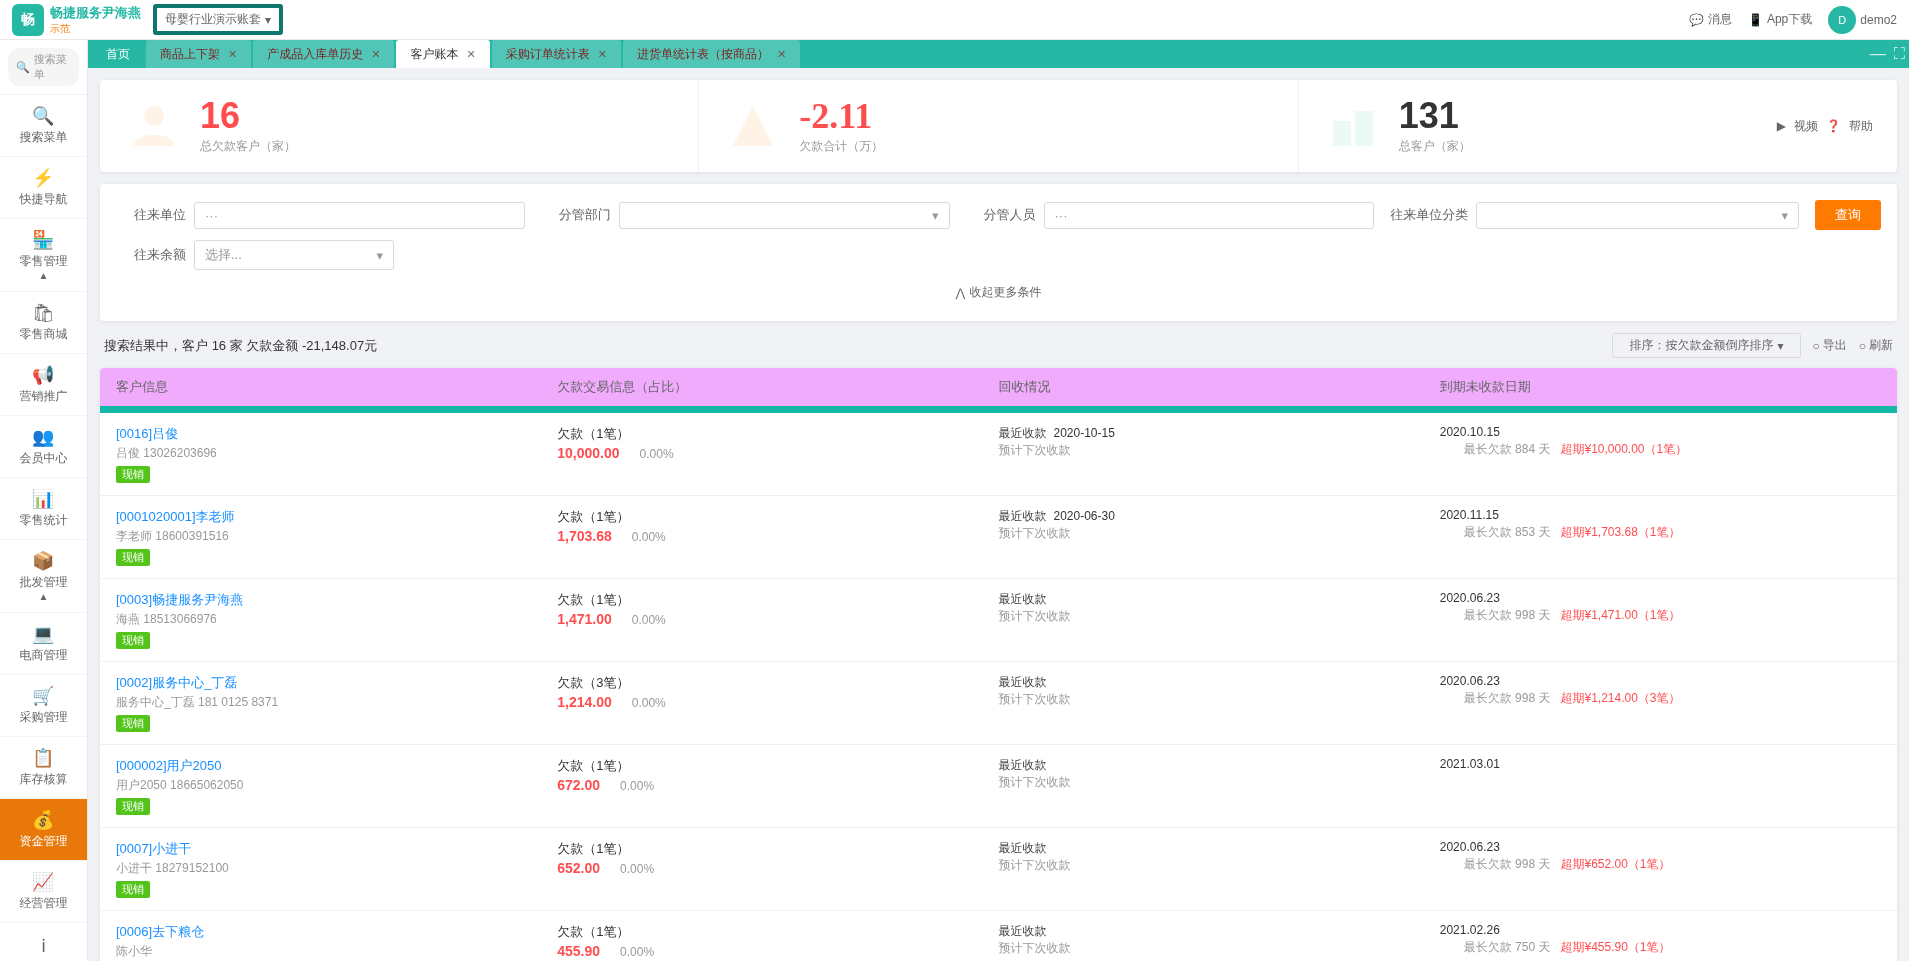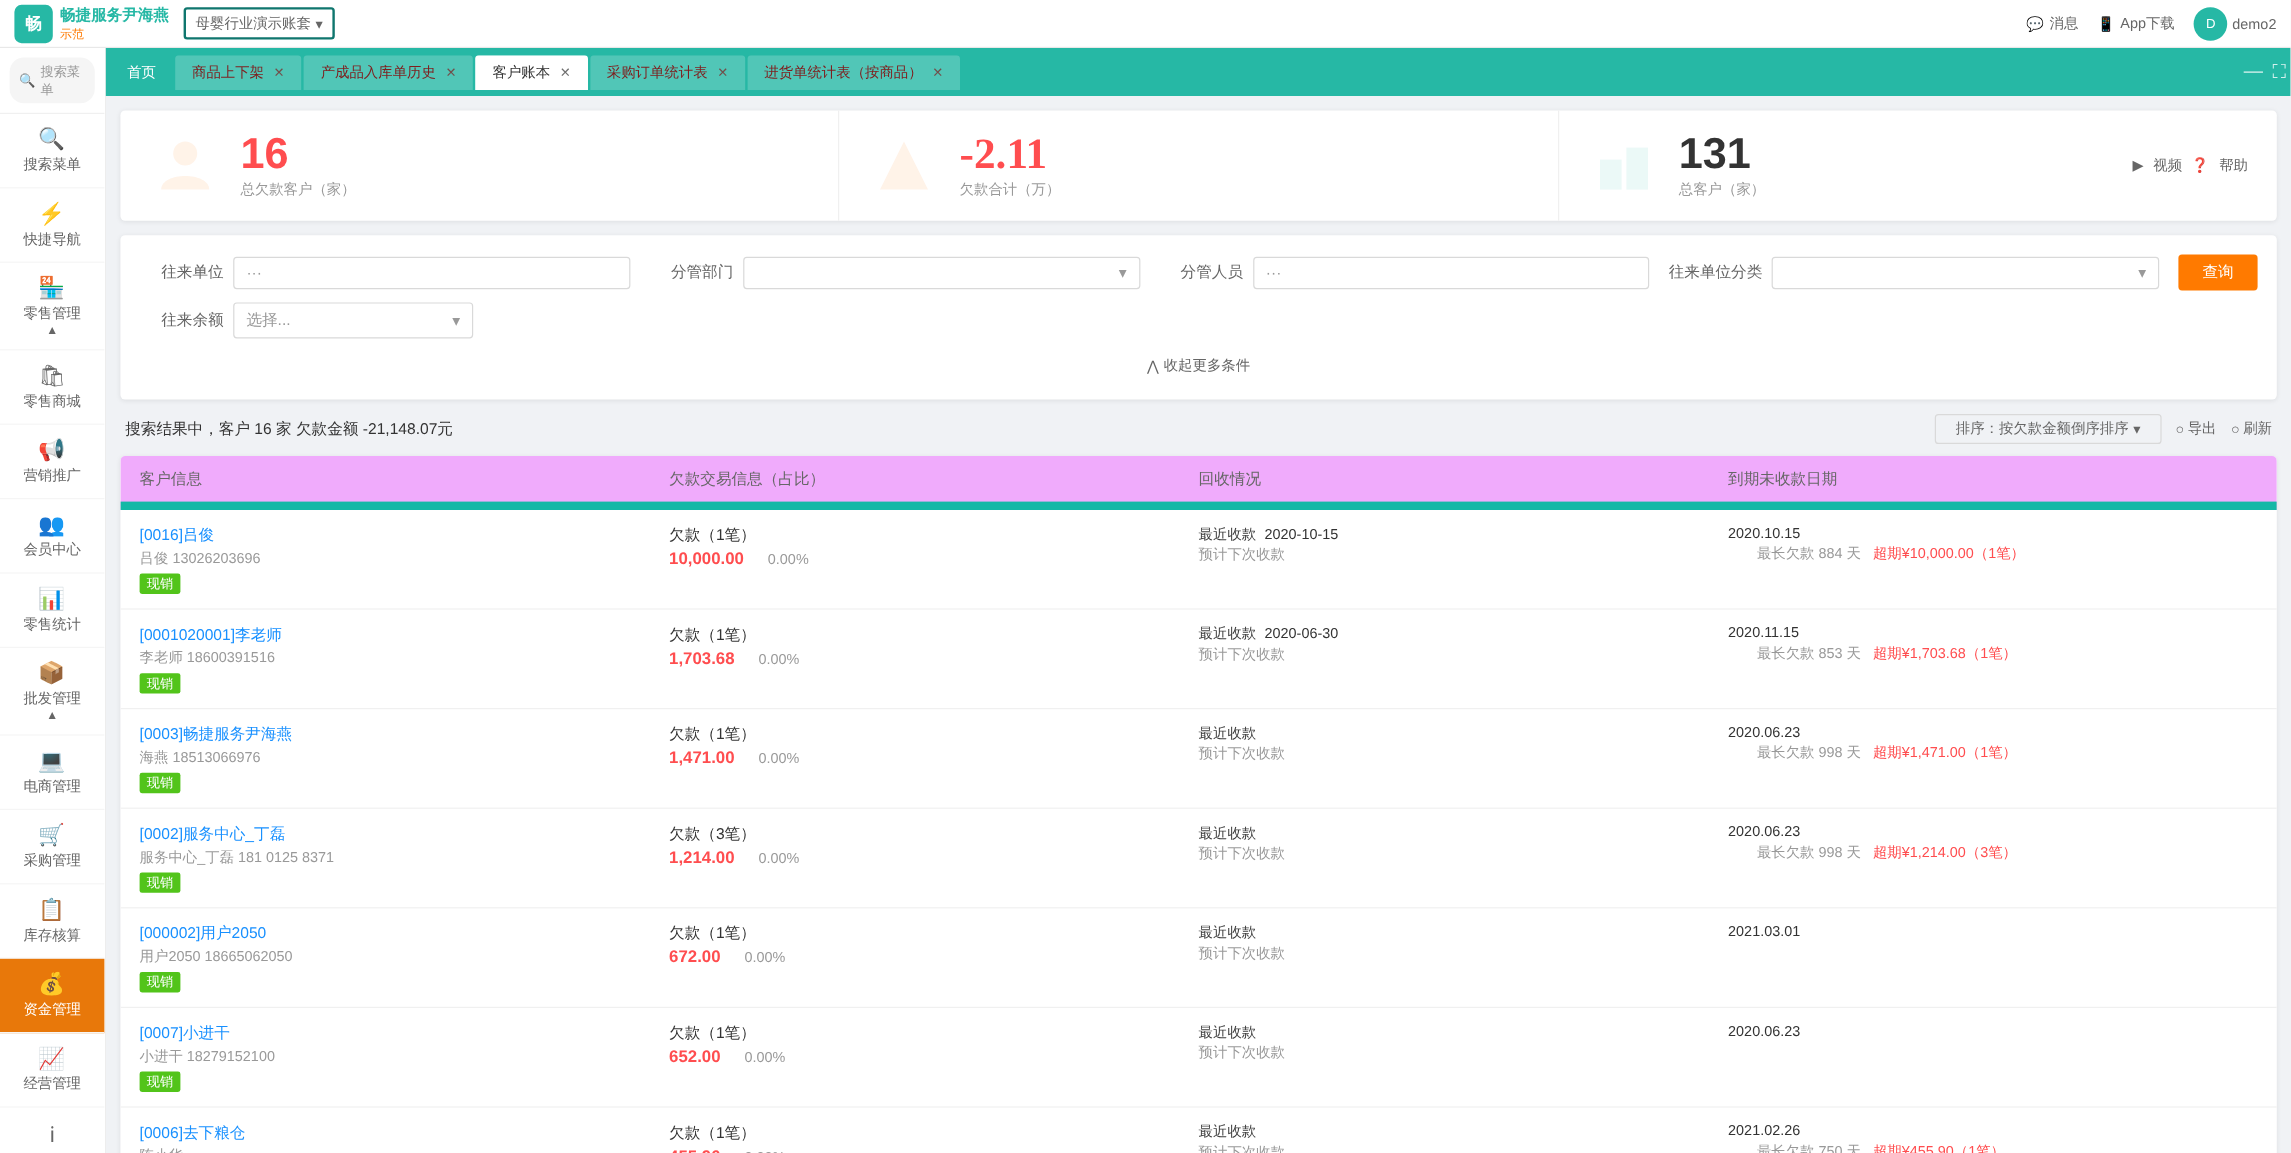--- a/index.html
+++ b/index.html
@@ -4,28 +4,28 @@
   <style>
     * { box-sizing: border-box; margin: 0; padding: 0; }
     body { font-family: 'Microsoft YaHei', Arial, sans-serif; font-size: 13px; background: #f5f5f5; color: #333; }
 
     
     .app-container { display: flex; flex-direction: column; height: 961px; overflow: hidden; }
     .top-bar { display: flex; align-items: center; background: #fff; height: 40px; border-bottom: 1px solid #e8e8e8; padding: 0 12px; flex-shrink: 0; }
     .main-area { display: flex; flex: 1; overflow: hidden; }
     .sidebar { width: 88px; background: #fff; border-right: 1px solid #e8e8e8; flex-shrink: 0; overflow-y: auto; }
     .content-area { flex: 1; display: flex; flex-direction: column; overflow: hidden; }
-    .tab-bar { background: #26b8a5; display: flex; align-items: center; height: 40px; flex-shrink: 0; padding: 0 4px; }
+    .tab-bar { background: #26b8a5; display: flex; align-items: center; height: 28px; flex-shrink: 0; padding: 0 4px; }
     .page-content { flex: 1; overflow-y: auto; background: #f0f2f5; padding: 12px; }
 
     
     .brand-logo { display: flex; align-items: center; gap: 6px; margin-right: 12px; }
     .brand-icon { width: 32px; height: 32px; background: #26b8a5; border-radius: 6px; display: flex; align-items: center; justify-content: center; color: white; font-size: 14px; font-weight: bold; }
     .brand-name { color: #26b8a5; font-size: 13px; font-weight: bold; }
-    .industry-selector { display: flex; align-items: center; gap: 4px; color: #666; font-size: 12px; border: 2px solid #0f766e; padding: 3px 8px; border-radius: 3px; cursor: pointer; }
+    .industry-selector { display: flex; align-items: center; gap: 4px; color: #666; font-size: 12px; border: 4px solid #0f766e; padding: 3px 8px; border-radius: 3px; cursor: pointer; }
     .top-bar-right { margin-left: auto; display: flex; align-items: center; gap: 16px; }
     .top-bar-btn { display: flex; align-items: center; gap: 4px; color: #666; font-size: 12px; cursor: pointer; }
     .avatar { width: 28px; height: 28px; border-radius: 50%; background: #26b8a5; display: flex; align-items: center; justify-content: center; color: white; font-size: 11px; }
 
     
     .sidebar-search { padding: 8px; border-bottom: 1px solid #f0f0f0; }
     .sidebar-search-box { background: #f5f5f5; border-radius: 12px; padding: 4px 8px; display: flex; align-items: center; gap: 4px; font-size: 11px; color: #999; cursor: pointer; }
     .sidebar-nav-item { display: flex; flex-direction: column; align-items: center; padding: 10px 4px; cursor: pointer; color: #666; font-size: 12px; border-bottom: 1px solid #f5f5f5; transition: all 0.2s; }
     .sidebar-nav-item.active { background: #e8780a; color: white; }
     .sidebar-nav-item .nav-icon { font-size: 18px; margin-bottom: 2px; }
@@ -511,20 +511,21 @@
     </div>
     <div>
       <div>
         <span class="recovery-label">最近收款&nbsp;</span>
         <span class="recovery-date"></span>
       </div>
       <div class="recovery-next">预计下次收款</div>
     </div>
     <div>
       <div class="overdue-date">2020.06.23</div>
+      <div class="overdue-days">最长欠款 998 天 &nbsp; <span class="overdue-link">超期¥652.00（1笔）</span></div>
     </div>
   </div>
               <div class="table-row">
     <div>
       <div class="customer-name">[0006]去下粮仓</div>
       <div class="customer-sub">陈小华</div>
 
     </div>
     <div>
       <div class="debt-count">欠款（1笔）</div>

